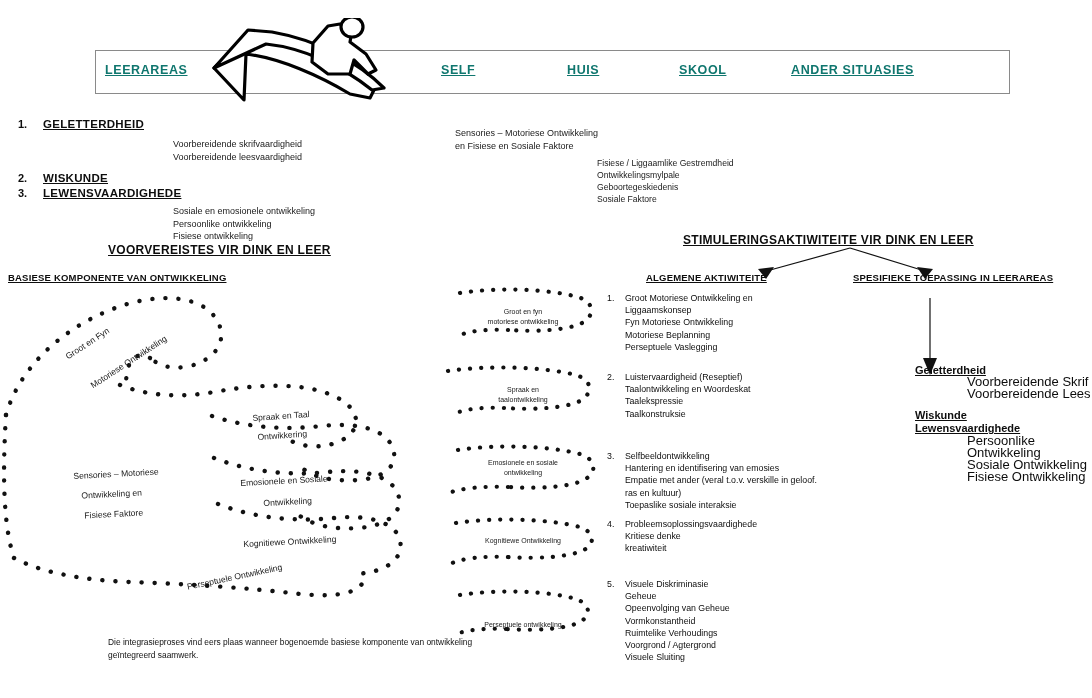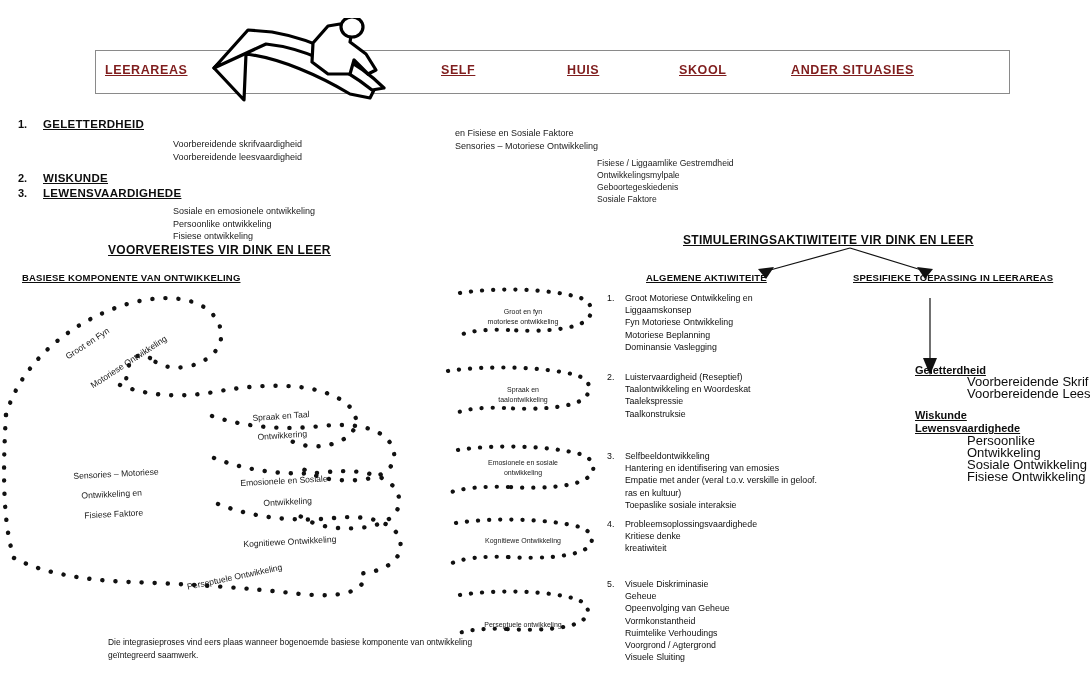--- a/index.html
+++ b/index.html
@@ -18,21 +18,21 @@
   #header-banner{
     left:95px;top:50px;width:915px;height:44px;
     border:1px solid #8a8a8a;
     box-sizing:border-box;
   }
   .hdr-label{
     position:absolute;
     font-size:12.5px;font-weight:bold;letter-spacing:.6px;
     text-decoration:underline;
     white-space:nowrap;
-    color:#7f1d1d;
+    color:#0f766e;
   }
 
   
   #jumper{left:200px;top:18px;width:215px;height:90px;}
 
   
   .num{font-size:11px;font-weight:bold;}
   .hd1{font-size:11.5px;font-weight:bold;text-decoration:underline;letter-spacing:.3px;}
   .sub{font-size:9px;line-height:12.5px;color:#1a1a1a;}
   .sub2{font-size:8.6px;line-height:12px;color:#1a1a1a;}
@@ -117,33 +117,33 @@
   </div>
   <div class="sub" style="margin-left:155px;margin-top:3px;">
     <div>Sosiale en emosionele ontwikkeling</div>
     <div>Persoonlike ontwikkeling</div>
     <div>Fisiese ontwikkeling</div>
   </div>
 </div>
 
 <div class="abs" style="left:455px;top:124px;">
   <div class="sub" style="margin-top:3px;">
+    <div>Sensories – Motoriese Ontwikkeling</div>
     <div>en Fisiese en Sosiale Faktore</div>
-    <div>Sensories – Motoriese Ontwikkeling</div>
   </div>
   <div class="sub2" style="margin-left:142px;margin-top:5px;">
     <div>Fisiese / Liggaamlike Gestremdheid</div>
     <div>Ontwikkelingsmylpale</div>
     <div>Geboortegeskiedenis</div>
     <div>Sosiale Faktore</div>
   </div>
 </div>
 
 <div class="sectionhead abs" style="left:108px;top:243px;">VOORVEREISTES VIR DINK EN LEER</div>
-<div class="smallhead abs" style="left:22px;top:272px;">BASIESE KOMPONENTE VAN ONTWIKKELING</div>
+<div class="smallhead abs" style="left:0;top:272px;padding-left:8px;">BASIESE KOMPONENTE VAN ONTWIKKELING</div>
 
 <div class="sectionhead abs" style="left:683px;top:233px;">STIMULERINGSAKTIWITEITE VIR DINK EN LEER</div>
 
 <svg class="abs" id="arrows-svg" viewBox="0 0 452 140">
   <g stroke="#111" stroke-width="1.2" fill="none">
     <path d="M210,8 L123,32"></path>
     <path d="M210,8 L288,32"></path>
     <path d="M290,58 L290,124"></path>
   </g>
   <polygon points="118,29 134,27 126,39" fill="#111"></polygon>
@@ -154,21 +154,21 @@
 <div class="smallhead abs" style="left:646px;top:272px;text-align:right;">ALGEMENE AKTIWITEITE</div>
 <div class="smallhead abs" style="left:853px;top:272px;">SPESIFIEKE TOEPASSING IN LEERAREAS</div>
 
 <div>
   <div class="act-item" style="left:607px;top:292px;">
     <span class="n">1.</span>
     <span class="tx">Groot Motoriese Ontwikkeling en</span>
     <span class="tx">Liggaamskonsep</span>
     <span class="tx">Fyn Motoriese Ontwikkeling</span>
     <span class="tx">Motoriese Beplanning</span>
-    <span class="tx">Dominansie Vaslegging</span>
+    <span class="tx">Perseptuele Vaslegging</span>
   </div>
   <div class="act-item" style="left:607px;top:371px;">
     <span class="n">2.</span>
     <span class="tx">Luistervaardigheid (Reseptief)</span>
     <span class="tx">Taalontwikkeling en Woordeskat</span>
     <span class="tx">Taalekspressie</span>
     <span class="tx">Taalkonstruksie</span>
   </div>
   <div class="act-item" style="left:607px;top:450px;">
     <span class="n">3.</span>

